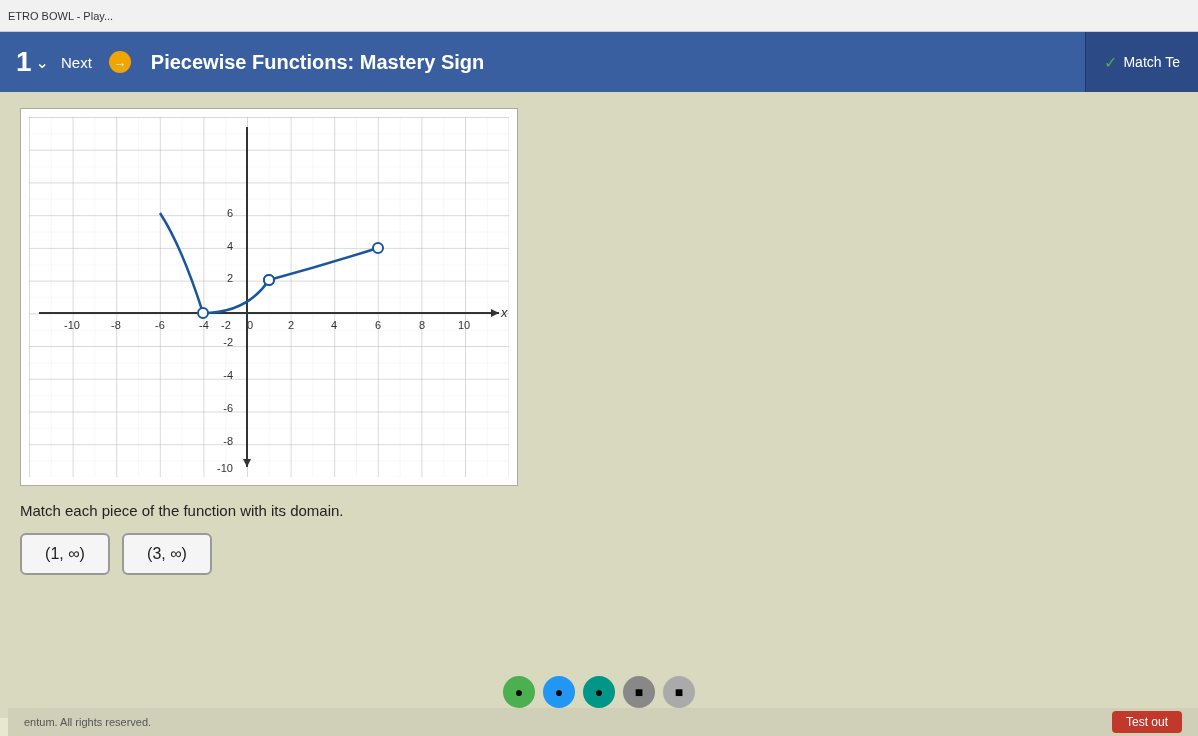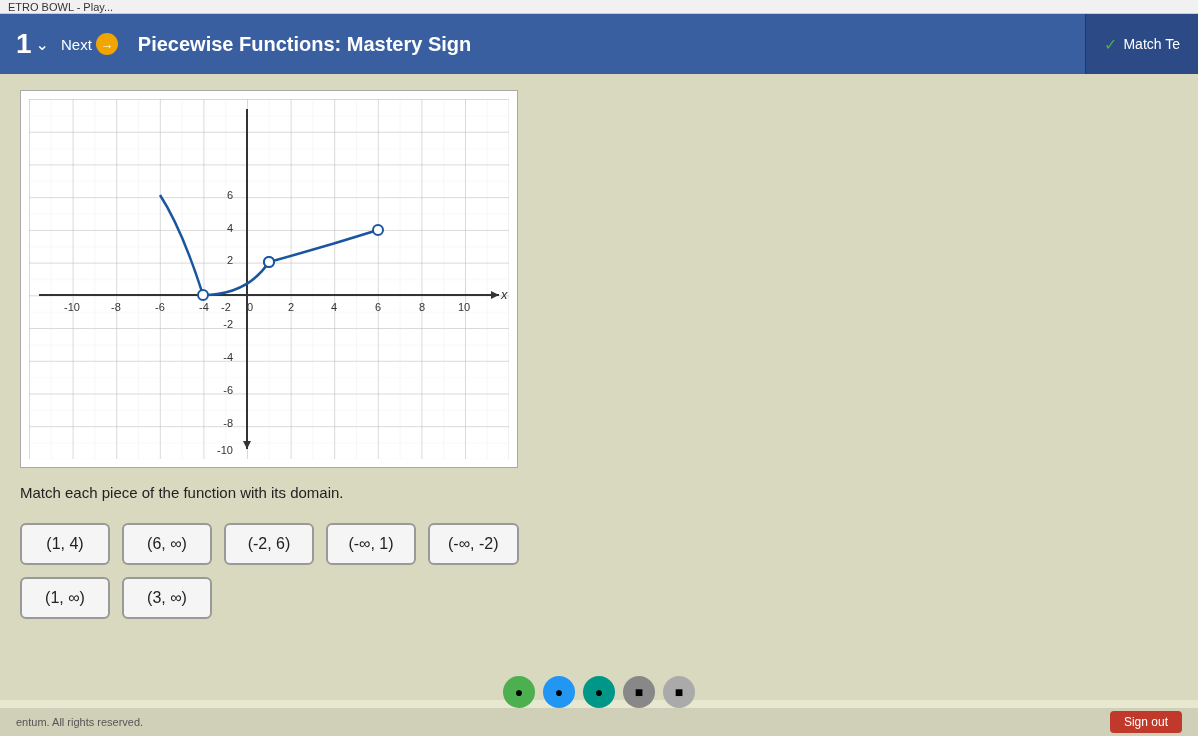--- a/index.html
+++ b/index.html
@@ -8,21 +8,21 @@
       background: #e8e8d0;
       width: 1198px;
       height: 736px;
       overflow: hidden;
       position: relative;
     }
 
     
     .browser-bar {
       background: #f1f1f1;
-      height: 14px;
+      height: 32px;
       display: flex;
       align-items: center;
       padding: 0 8px;
       font-size: 11px;
       color: #333;
       border-bottom: 1px solid #ccc;
     }
 
     
     .app-header {
@@ -49,21 +49,21 @@
     }
 
     .next-btn {
       display: flex;
       align-items: center;
       color: white;
       font-size: 15px;
       font-weight: 500;
       margin-right: 20px;
       cursor: pointer;
-      gap: 4px;
+      gap: 17px;
     }
 
     .next-circle {
       width: 22px;
       height: 22px;
       border-radius: 50%;
       background: #f0a500;
       display: flex;
       align-items: center;
       justify-content: center;
@@ -116,21 +116,21 @@
       border: 1px solid #aaa;
       margin-bottom: 16px;
       padding: 8px;
       position: relative;
     }
 
     
     .instruction-text {
       font-size: 15px;
       color: #222;
-      margin-bottom: 22px;
+      margin-bottom: 14px;
       font-weight: 500;
     }
 
     .answer-row {
       display: flex;
       gap: 12px;
       margin-bottom: 12px;
       align-items: center;
       flex-wrap: wrap;
     }
@@ -144,21 +144,21 @@
       cursor: pointer;
       min-width: 90px;
       text-align: center;
       color: #222;
     }
 
     
     .footer {
       position: absolute;
       bottom: 0;
-      left: 0;
+      left: 8px;
       right: 0;
       height: 28px;
       background: #d0d0b8;
       display: flex;
       align-items: center;
       justify-content: space-between;
       padding: 0 16px;
       font-size: 11px;
       color: #555;
     }
@@ -285,37 +285,20 @@
 
       <circle cx="240" cy="163" r="5" fill="white" stroke="#1a56a0" stroke-width="2"></circle>
 
       <circle cx="349" cy="131" r="5" fill="white" stroke="#1a56a0" stroke-width="2"></circle>
 
     </svg>
   </div>
 
   <p class="instruction-text">Match each piece of the function with its domain.</p>
 
-  <div class="answer-row">
-    <div class="answer-tile">
-      <span>(1, 4)</span>
-    </div>
-    <div class="answer-tile">
-      <span>(6, ∞)</span>
-    </div>
-    <div class="answer-tile">
-      <span>(-2, 6)</span>
-    </div>
-    <div class="answer-tile">
-      <span>(-∞, 1)</span>
-    </div>
-    <div class="answer-tile">
-      <span>(-∞, -2)</span>
-    </div>
-  </div>
 
   <div class="answer-row">
     <div class="answer-tile">
       <span>(1, ∞)</span>
     </div>
     <div class="answer-tile">
       <span>(3, ∞)</span>
     </div>
   </div>
 
@@ -324,14 +307,14 @@
 <div class="taskbar">
   <div class="taskbar-icon green">●</div>
   <div class="taskbar-icon blue">●</div>
   <div class="taskbar-icon teal">●</div>
   <div class="taskbar-icon gray">■</div>
   <div class="taskbar-icon gray2">■</div>
 </div>
 
 <div class="footer">
   <span>entum. All rights reserved.</span>
-  <button class="sign-out-btn">Sign out</button>
+  <button class="sign-out-btn">Test out</button>
 </div>
 
 </body></html>

